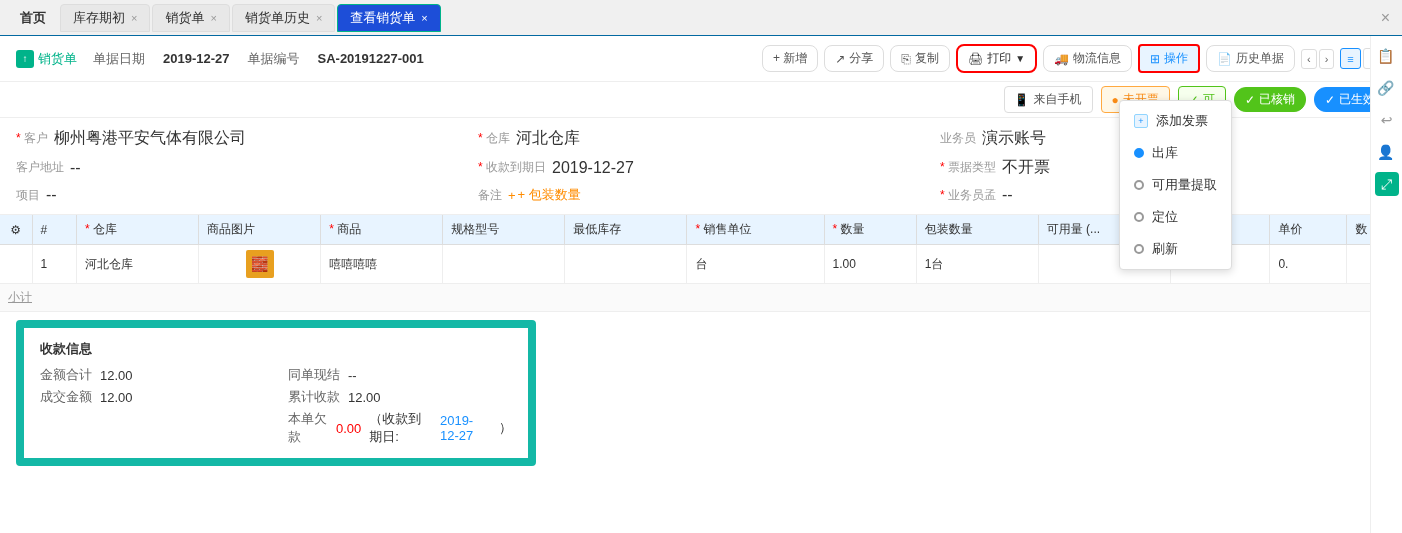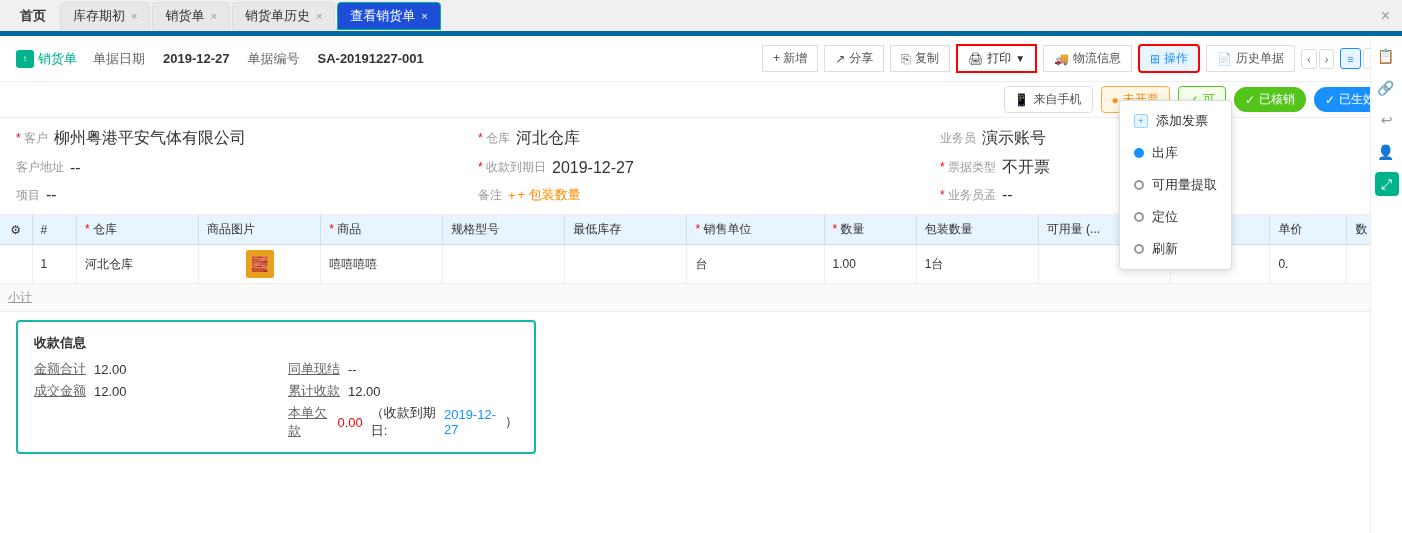--- a/index.html
+++ b/index.html
@@ -1,20 +1,20 @@
 <!DOCTYPE html>
 <html><head>
   <meta charset="utf-8">
   <style>
     * { box-sizing: border-box; margin: 0; padding: 0; }
     body { font-family: 'Microsoft YaHei', Arial, sans-serif; font-size: 13px; background: #f5f5f5; color: #333; overflow: hidden; }
 
     
     .tab-bar {
-      display: flex; align-items: center; background: #f0f0f0; border-bottom: 5px solid #0369a1;
+      display: flex; align-items: center; background: #f0f0f0; border-bottom: 1px solid #0369a1;
       height: 36px; padding: 0 8px; gap: 2px;
     }
     .tab {
       display: flex; align-items: center; padding: 0 12px; height: 28px; border-radius: 4px 4px 0 0;
       cursor: pointer; font-size: 13px; gap: 6px; background: #e8e8e8; border: 1px solid #ddd;
     }
     .tab.active { background: #1d4ed8; color: white; border-color: #00b38a; }
     .tab-close { font-size: 11px; color: #999; cursor: pointer; }
     .tab.active .tab-close { color: white; }
     .tab-home { background: transparent; border: none; font-weight: bold; }
@@ -36,21 +36,21 @@
     .doc-meta { display: flex; align-items: center; gap: 18px; font-size: 13px; }
     .doc-meta span { color: #666; }
     .doc-meta strong { color: #333; }
 
     
     .toolbar {
       display: flex; align-items: center; gap: 6px; margin-left: auto;
     }
     .toolbar-btn {
       display: flex; align-items: center; gap: 4px; padding: 4px 10px; border: 1px solid #ddd;
-      border-radius: 0; background: white; cursor: pointer; font-size: 12px; color: #555;
+      border-radius: 8px; background: white; cursor: pointer; font-size: 12px; color: #555;
     }
     .toolbar-btn.status-green { background: #52c41a; color: white; border-color: #52c41a; border-radius: 12px; }
     .toolbar-btn.status-blue { background: #1890ff; color: white; border-color: #1890ff; border-radius: 12px; }
     .toolbar-btn.active-op { background: #e8f4ff; border-color: #1890ff; color: #1890ff; }
     .btn-print { background: white; border: 1px solid #ddd; color: #333; position: relative; }
     .btn-print.highlighted { border: 2px solid red; }
 
     
     .form-section { padding: 10px 16px; display: flex; flex-direction: column; gap: 8px; }
     .form-row { display: flex; align-items: center; gap: 16px; }
@@ -74,27 +74,27 @@
     .table-container { overflow-x: auto; border-top: 1px solid #eee; }
     table { width: 100%; border-collapse: collapse; font-size: 12px; }
     thead tr { background: #e8f4ff; }
     th { padding: 6px 8px; text-align: left; border-right: 1px solid #ddd; border-bottom: 1px solid #ddd; white-space: nowrap; font-weight: normal; color: #333; }
     td { padding: 5px 8px; border-right: 1px solid #eee; border-bottom: 1px solid #eee; }
     .subtotal-row td { background: #fafafa; color: #999; }
     .gear-th { width: 32px; text-align: center; }
 
     
     .payment-box {
-      border: 2px solid #14b8a6; border-radius: 4px; padding: 12px 16px; margin: 8px 16px;
+      border: 8px solid #14b8a6; border-radius: 4px; padding: 12px 16px; margin: 8px 16px;
       width: 520px; background: white;
     }
     .payment-title { font-weight: bold; font-size: 13px; margin-bottom: 8px; }
     .payment-grid { display: grid; grid-template-columns: 1fr 1fr; gap: 4px 24px; }
     .payment-row { display: flex; align-items: center; gap: 8px; font-size: 13px; }
-    .payment-label { color: #666; text-decoration: underline; }
+    .payment-label { color: #666; }
     .payment-value { color: #333; }
     .payment-value.red { color: red; }
     .payment-value.date { color: #1890ff; }
 
     
     .dropdown-menu {
       position: absolute; top: 64px; right: 170px; background: white;
       border: 1px solid #ddd; border-radius: 4px; box-shadow: 0 2px 8px rgba(0,0,0,0.15);
       z-index: 100; min-width: 110px; padding: 4px 0;
     }

